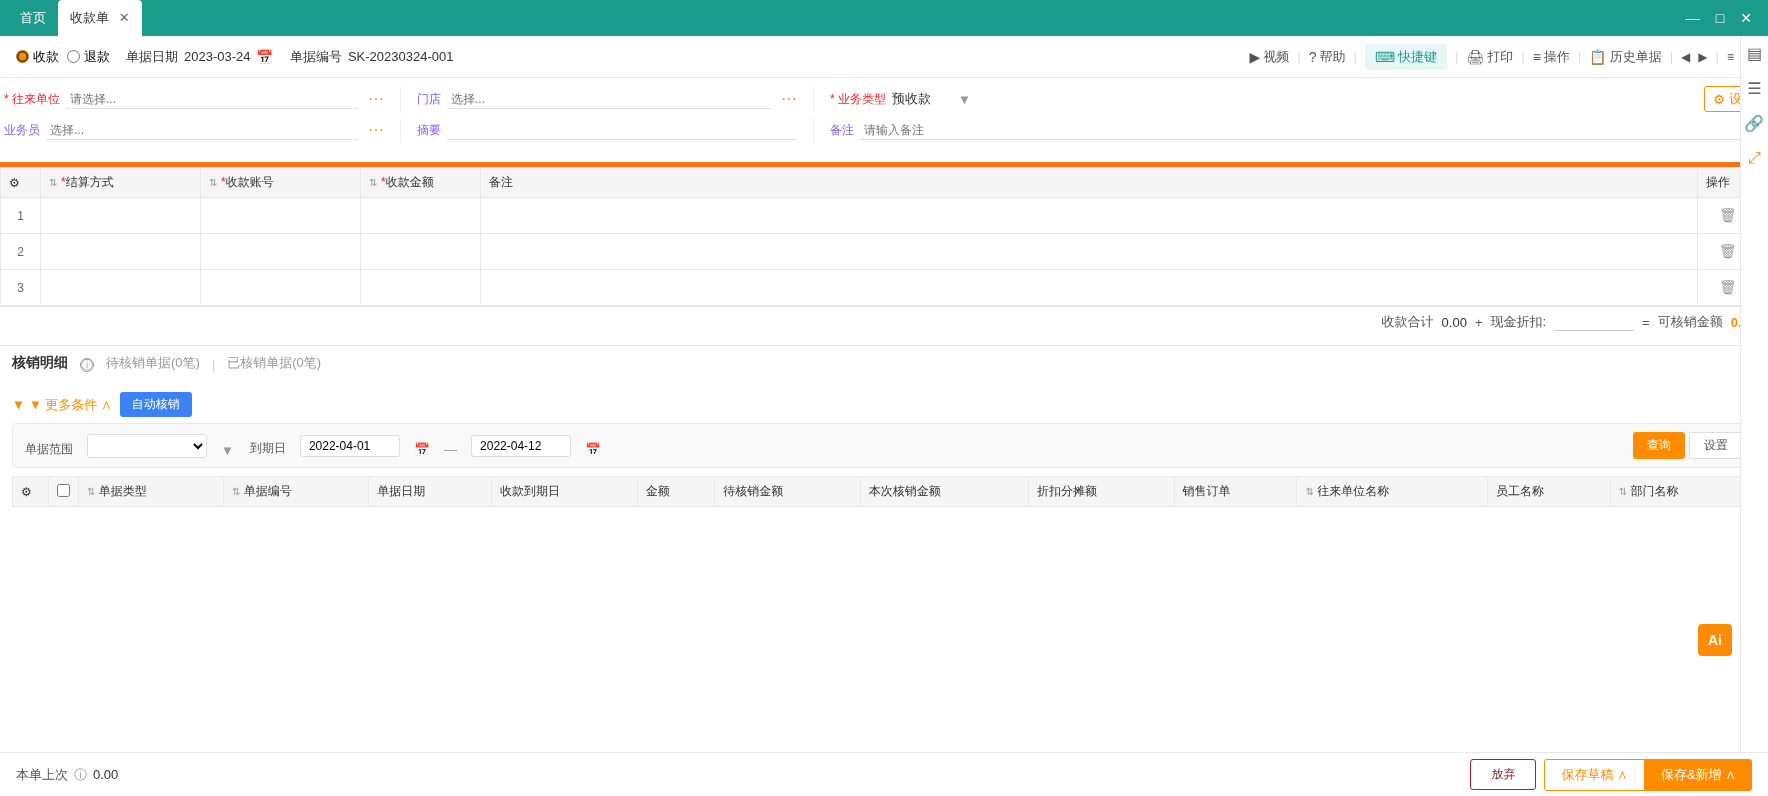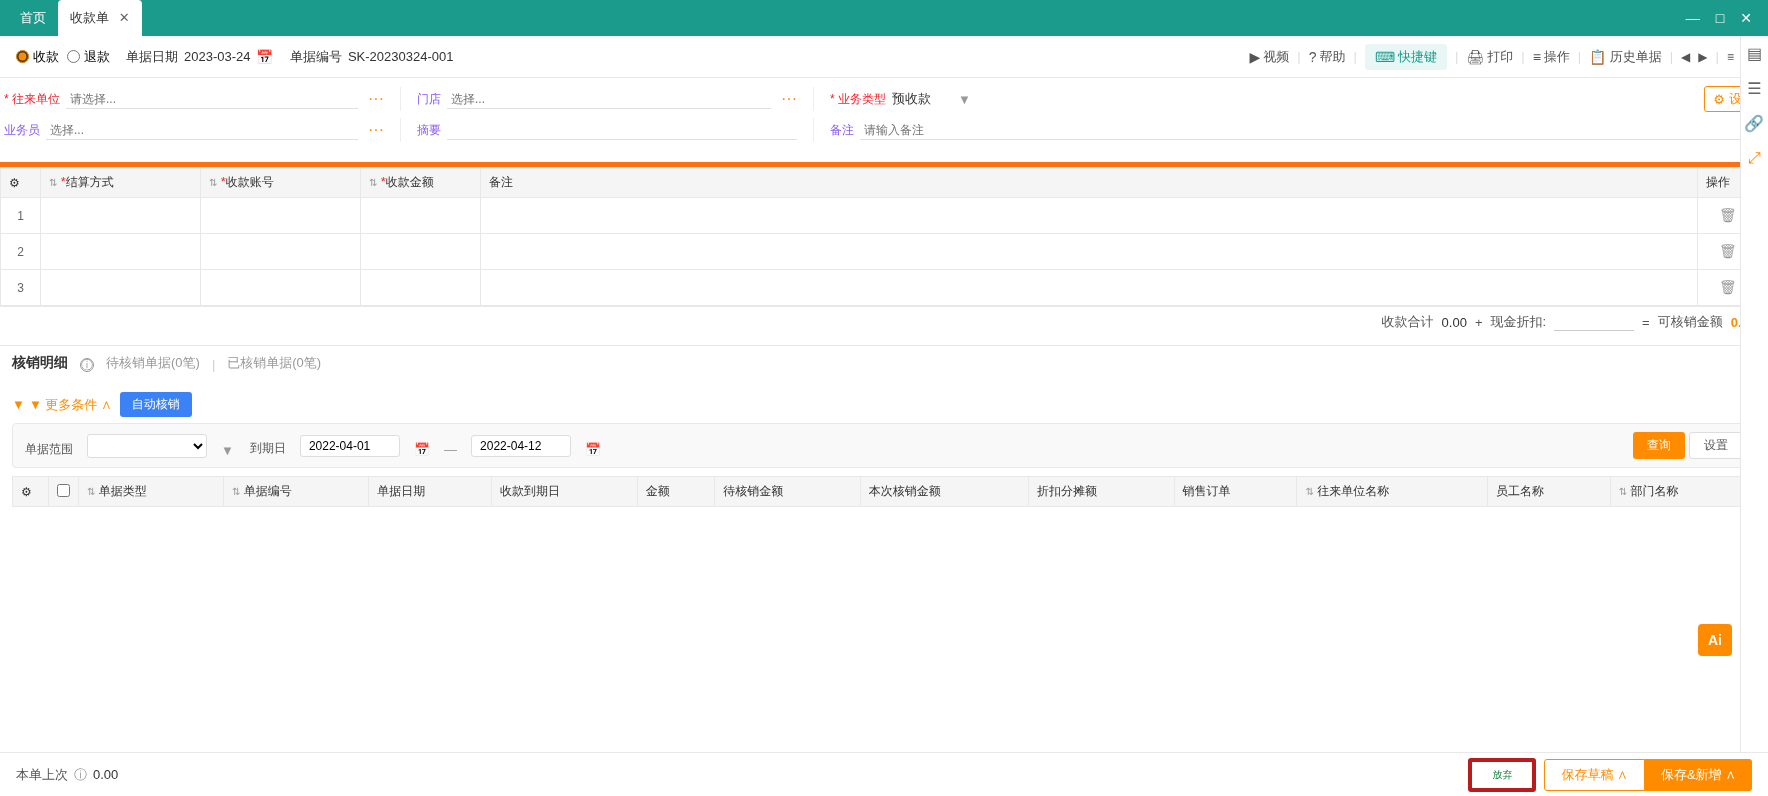--- a/index.html
+++ b/index.html
@@ -82,21 +82,21 @@
     
     .bottom-table { width: 100%; border-collapse: collapse; }
     .bottom-table th { background: #f5f5f5; border: 1px solid #e8e8e8; padding: 6px 8px; text-align: left; color: #333; font-weight: normal; font-size: 12px; white-space: nowrap; }
 
     
     .footer { display: flex; align-items: center; padding: 8px 16px; background: #fff; border-top: 1px solid #e8e8e8; position: fixed; bottom: 0; left: 0; right: 0; height: 44px; }
     .footer-info { display: flex; align-items: center; gap: 6px; font-size: 12px; color: #555; }
     .footer-info-icon { color: #999; cursor: pointer; }
     .footer-val { color: #333; font-weight: 500; }
     .footer-spacer { flex: 1; }
-    .btn-abandon { background: #fff; color: #15803d; border: 4px solid #b91c1c; padding: 6px 20px; border-radius: 3px; cursor: pointer; font-size: 10px; }
+    .btn-abandon { background: #fff; color: #7f1d1d; border: 1px solid #b91c1c; padding: 6px 20px; border-radius: 3px; cursor: pointer; font-size: 12px; }
     .btn-save-draft { background: #fff; color: #ff8c00; border: 1px solid #ff8c00; padding: 6px 16px; border-radius: 3px 0 0 3px; cursor: pointer; font-size: 13px; }
     .btn-save-new { background: #ff8c00; color: #fff; border: none; padding: 6px 16px; border-radius: 0 3px 3px 0; cursor: pointer; font-size: 13px; }
     .btn-group { display: flex; }
 
     
     .right-sidebar { position: fixed; right: 0; top: 36px; width: 28px; background: #fff; border-left: 1px solid #e8e8e8; display: flex; flex-direction: column; align-items: center; padding: 8px 0; gap: 16px; height: calc(796px - 36px); }
     .sidebar-icon { color: #666; cursor: pointer; font-size: 16px; writing-mode: horizontal-tb; }
 
     
     .ai-badge { position: fixed; right: 36px; bottom: 140px; background: #ff8c00; color: #fff; padding: 8px 10px; border-radius: 4px; font-size: 14px; font-weight: bold; cursor: pointer; }

